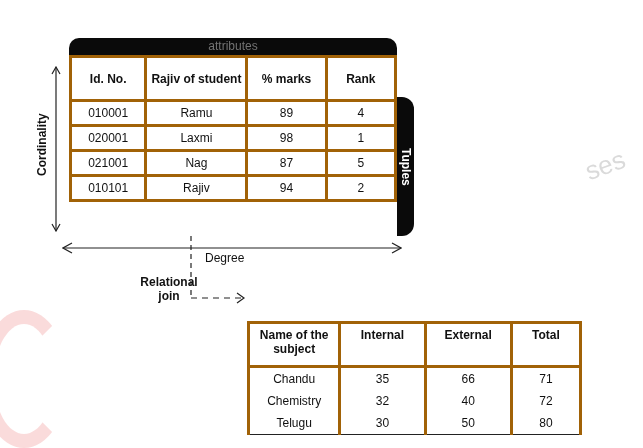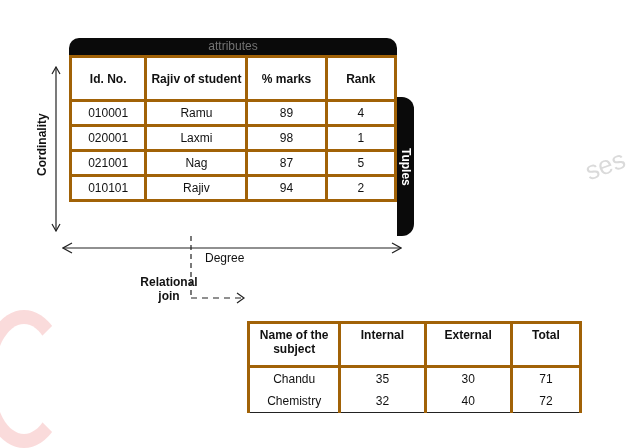--- a/index.html
+++ b/index.html
@@ -137,27 +137,33 @@
     <tbody>
         <tr>
       <th>Name of the subject</th>
       <th>Internal</th>
       <th>External</th>
       <th>Total</th>
     </tr>
     <tr>
       <td>Chandu</td>
       <td>35</td>
-      <td>30</td>
+      <td>66</td>
       <td>71</td>
     </tr>
     <tr>
       <td>Chemistry</td>
       <td>32</td>
       <td>40</td>
       <td>72</td>
+    </tr>
+    <tr>
+      <td>Telugu</td>
+      <td>30</td>
+      <td>50</td>
+      <td>80</td>
     </tr>
   </tbody>
     </table>
 </div>
 
 <div id="wm-left" class="abs"></div>
 <div id="wm-right" class="abs">ses</div>
 
 </body></html>

